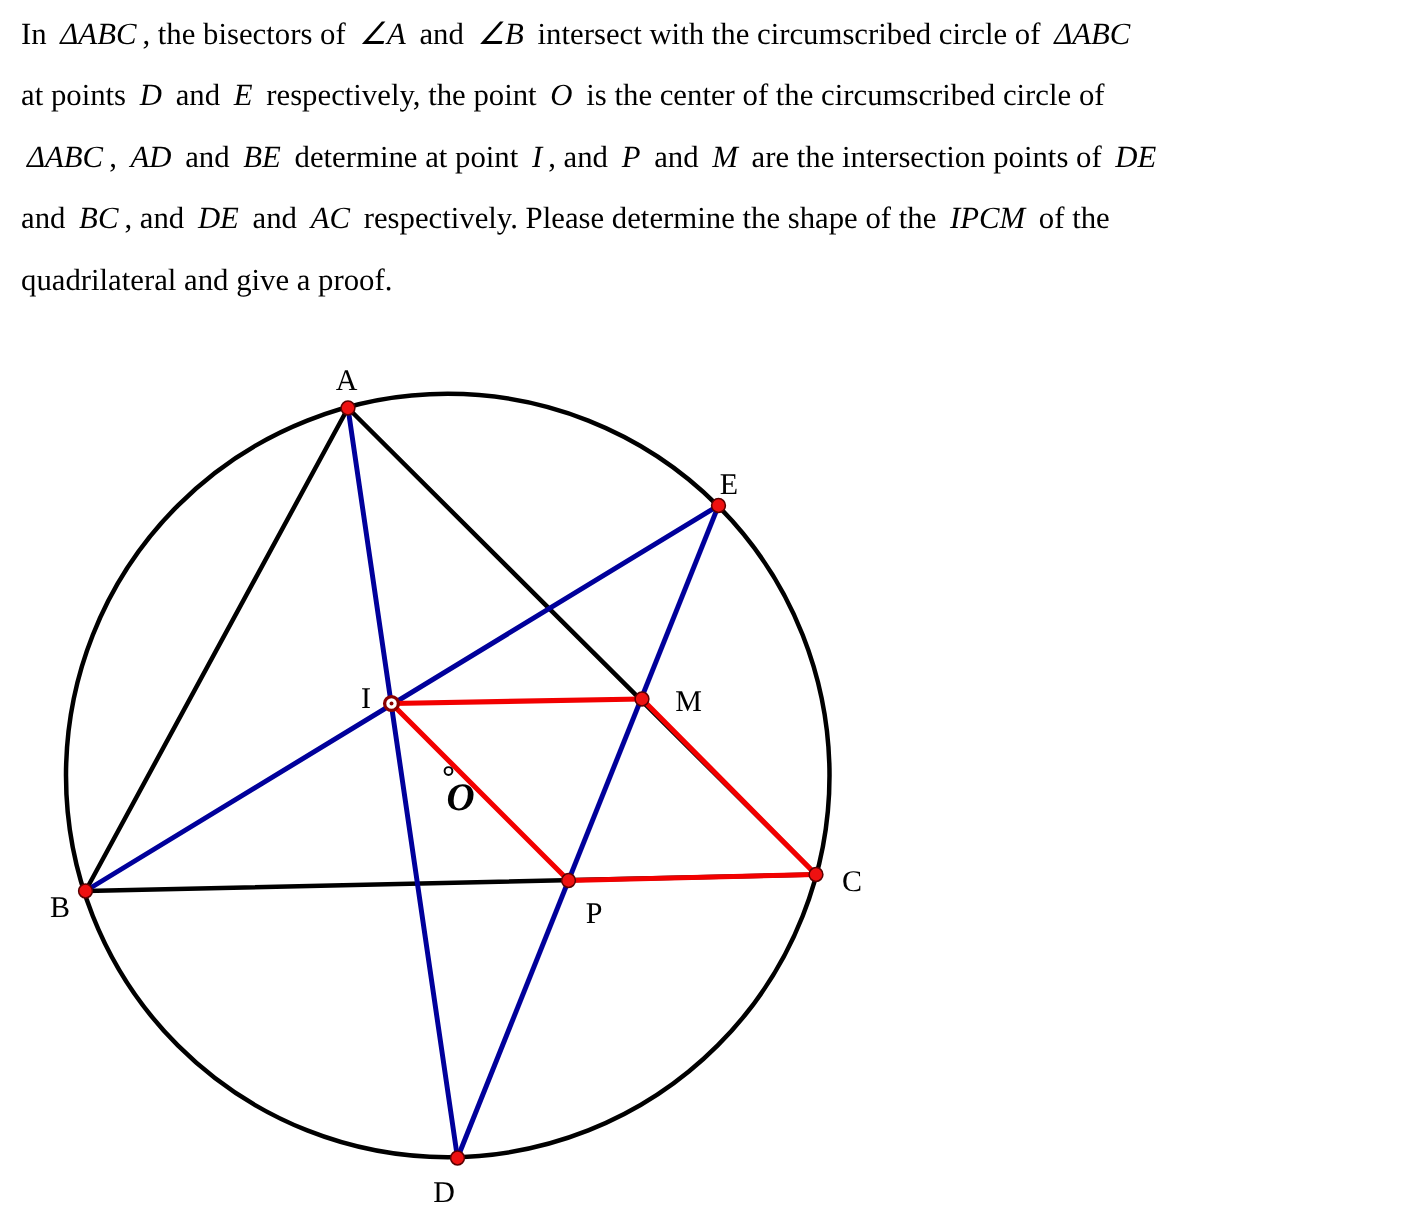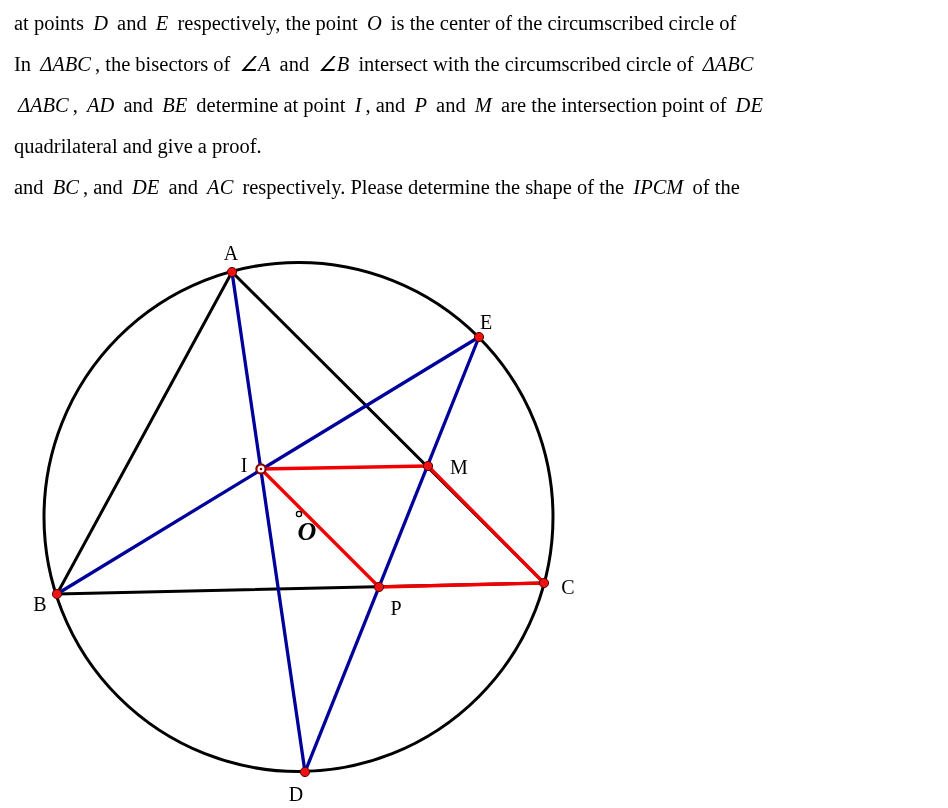--- a/index.html
+++ b/index.html
@@ -8,25 +8,25 @@
   .tline{white-space:nowrap;}
   .m{font-style:italic;margin:0 4px;}
   svg.figure{position:absolute;left:0;top:0;}
   svg.figure text{font-family:"Liberation Serif",serif;font-size:20px;fill:#000;}
   svg.figure text.olabel{font-size:26px;font-weight:bold;font-style:italic;}
 </style>
 </head>
 <body>
 
 <div class="problem">
+    <div class="tline"><span>In </span><span class="m">ΔABC</span><span>, the bisectors of </span><span class="m">∠A</span><span> and </span><span class="m">∠B</span><span> intersect with the circumscribed circle of </span><span class="m">ΔABC</span></div>
     <div class="tline"><span>at points </span><span class="m">D</span><span> and </span><span class="m">E</span><span> respectively, the point </span><span class="m">O</span><span> is the center of the circumscribed circle of</span></div>
-    <div class="tline"><span>In </span><span class="m">ΔABC</span><span>, the bisectors of </span><span class="m">∠A</span><span> and </span><span class="m">∠B</span><span> intersect with the circumscribed circle of </span><span class="m">ΔABC</span></div>
-    <div class="tline"><span class="m">ΔABC</span><span>, </span><span class="m">AD</span><span> and </span><span class="m">BE</span><span> determine at point </span><span class="m">I</span><span>, and </span><span class="m">P</span><span> and </span><span class="m">M</span><span> are the intersection point of </span><span class="m">DE</span></div>
+    <div class="tline"><span class="m">ΔABC</span><span>, </span><span class="m">AD</span><span> and </span><span class="m">BE</span><span> determine at point </span><span class="m">I</span><span>, and </span><span class="m">P</span><span> and </span><span class="m">M</span><span> are the intersection points of </span><span class="m">DE</span></div>
+    <div class="tline"><span>and </span><span class="m">BC</span><span>, and </span><span class="m">DE</span><span> and </span><span class="m">AC</span><span> respectively. Please determine the shape of the </span><span class="m">IPCM</span><span> of the</span></div>
     <div class="tline"><span>quadrilateral and give a proof.</span></div>
-    <div class="tline"><span>and </span><span class="m">BC</span><span>, and </span><span class="m">DE</span><span> and </span><span class="m">AC</span><span> respectively. Please determine the shape of the </span><span class="m">IPCM</span><span> of the</span></div>
   </div>
 
 <svg id="fig" class="figure" width="948" height="808" viewBox="0 0 948 808">
     <circle cx="298.5" cy="517" r="254.5" fill="none" stroke="#000000" stroke-width="3"></circle>
     <line x1="232" y1="272" x2="57" y2="594" stroke="#000000" stroke-width="3" stroke-linecap="round"></line>
     <line x1="232" y1="272" x2="544" y2="583" stroke="#000000" stroke-width="3" stroke-linecap="round"></line>
     <line x1="57" y1="594" x2="544" y2="583" stroke="#000000" stroke-width="3" stroke-linecap="round"></line>
     <line x1="232" y1="272" x2="305" y2="772" stroke="#00009b" stroke-width="3.3" stroke-linecap="round"></line>
     <line x1="57" y1="594" x2="479" y2="337" stroke="#00009b" stroke-width="3.3" stroke-linecap="round"></line>
     <line x1="305" y1="772" x2="479" y2="337" stroke="#00009b" stroke-width="3.3" stroke-linecap="round"></line>

